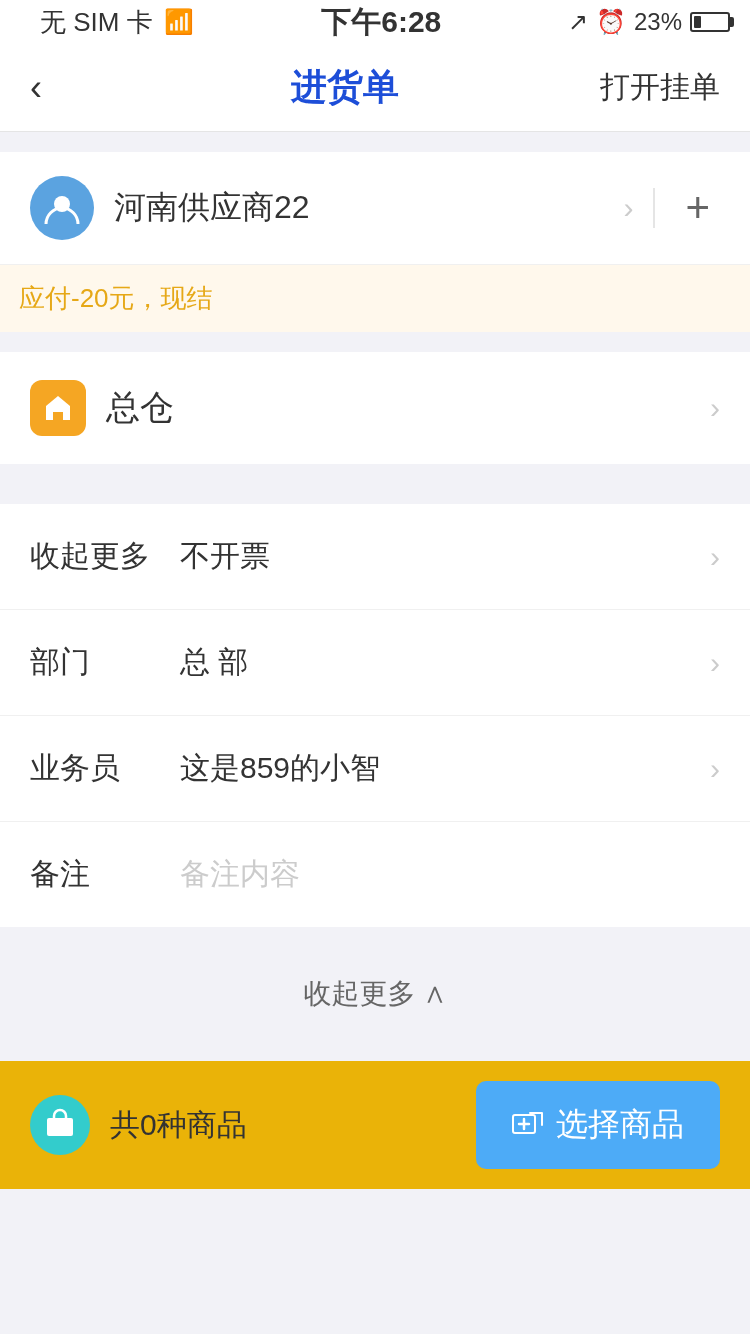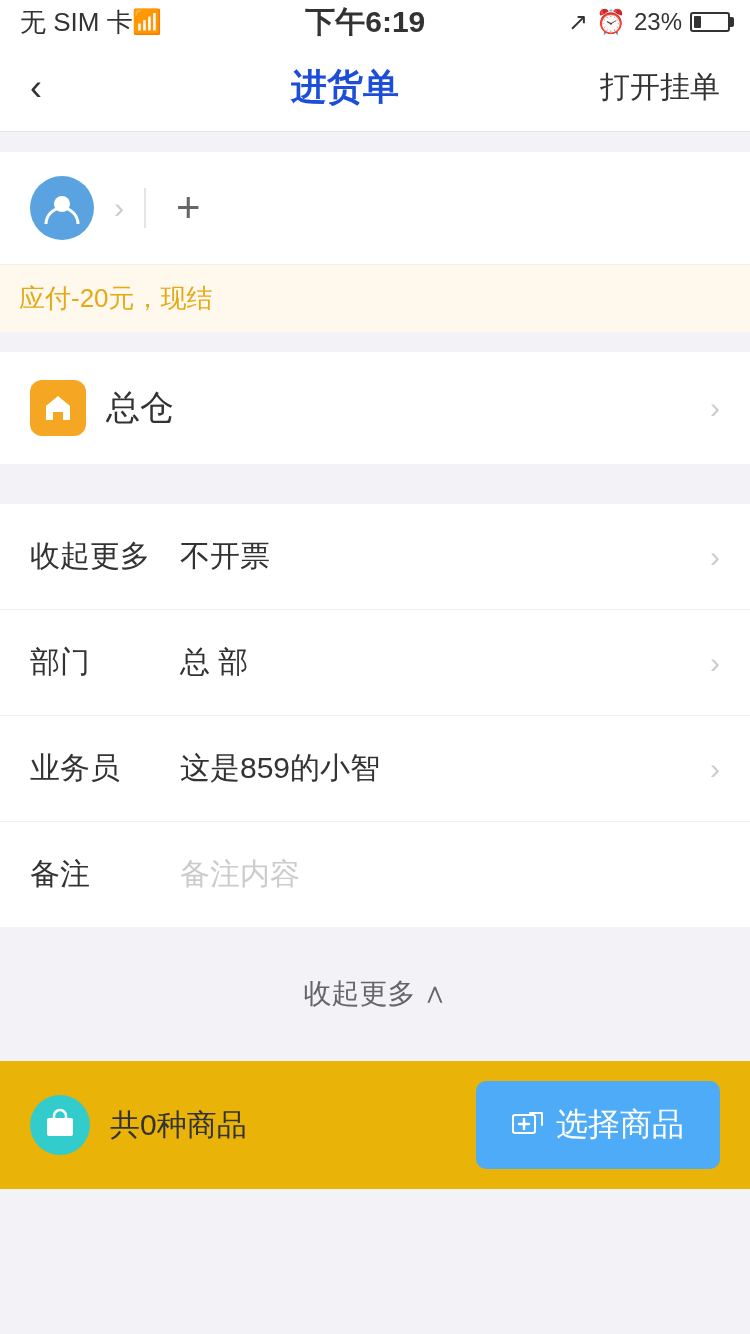--- a/index.html
+++ b/index.html
@@ -17,21 +17,21 @@
     .status-bar {
       height: 44px;
       background: #fff;
       display: flex;
       align-items: center;
       justify-content: space-between;
       padding: 0 20px;
       font-size: 26px;
       font-weight: 500;
     }
-    .status-left { display: flex; align-items: center; gap: 0; }
+    .status-left { display: flex; align-items: center; gap: 12px; margin-left: 20px; }
     .status-center { font-size: 30px; font-weight: 600; }
     .status-right { display: flex; align-items: center; gap: 8px; font-size: 24px; }
     .battery-icon {
       display: inline-flex; align-items: center;
       border: 2px solid #333; border-radius: 3px;
       width: 40px; height: 20px; padding: 2px;
       position: relative;
     }
     .battery-icon::after {
       content: '';
@@ -229,21 +229,21 @@
     .wifi-icon { font-size: 24px; }
   </style>
 </head>
 <body>
 
 <div class="status-bar">
   <div class="status-left">
     <span>无 SIM 卡</span>
     <span class="wifi-icon">📶</span>
   </div>
-  <div class="status-center">下午6:19</div>
+  <div class="status-center">下午6:28</div>
   <div class="status-right">
     <span>↗</span>
     <span>⏰</span>
     <span>23%</span>
     <div class="battery-icon">
       <div class="battery-fill"></div>
     </div>
   </div>
 </div>
 
@@ -256,20 +256,21 @@
 <div class="section-gap"></div>
 
 <div class="card">
   <div class="supplier-row">
     <div class="supplier-avatar">
       <svg viewBox="0 0 40 40" fill="none" xmlns="http://www.w3.org/2000/svg">
         <circle cx="20" cy="16" r="8" fill="white"></circle>
         <path d="M4 36c0-8.837 7.163-16 16-16s16 7.163 16 16" stroke="white" stroke-width="3" fill="none"></path>
       </svg>
     </div>
+    <span class="supplier-name">河南供应商22</span>
     <span class="supplier-chevron">›</span>
     <div class="supplier-divider"></div>
     <span class="supplier-add">+</span>
   </div>
   <div class="notice-bar">
     <span>应付-20元，现结</span>
   </div>
 </div>
 
 <div class="section-gap"></div>

